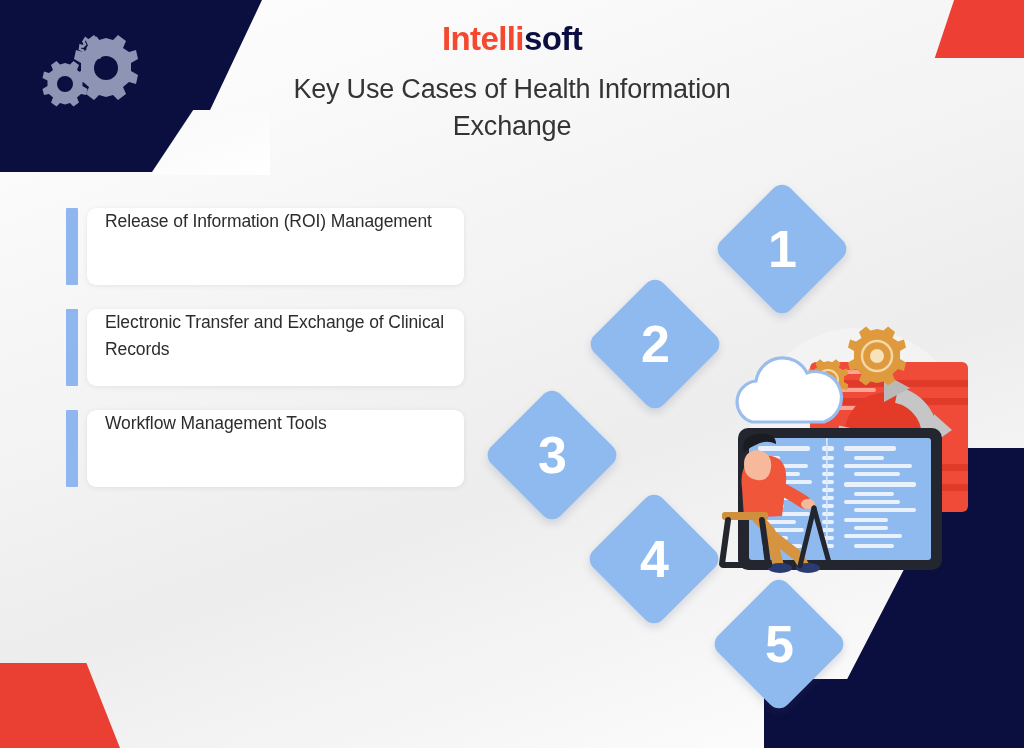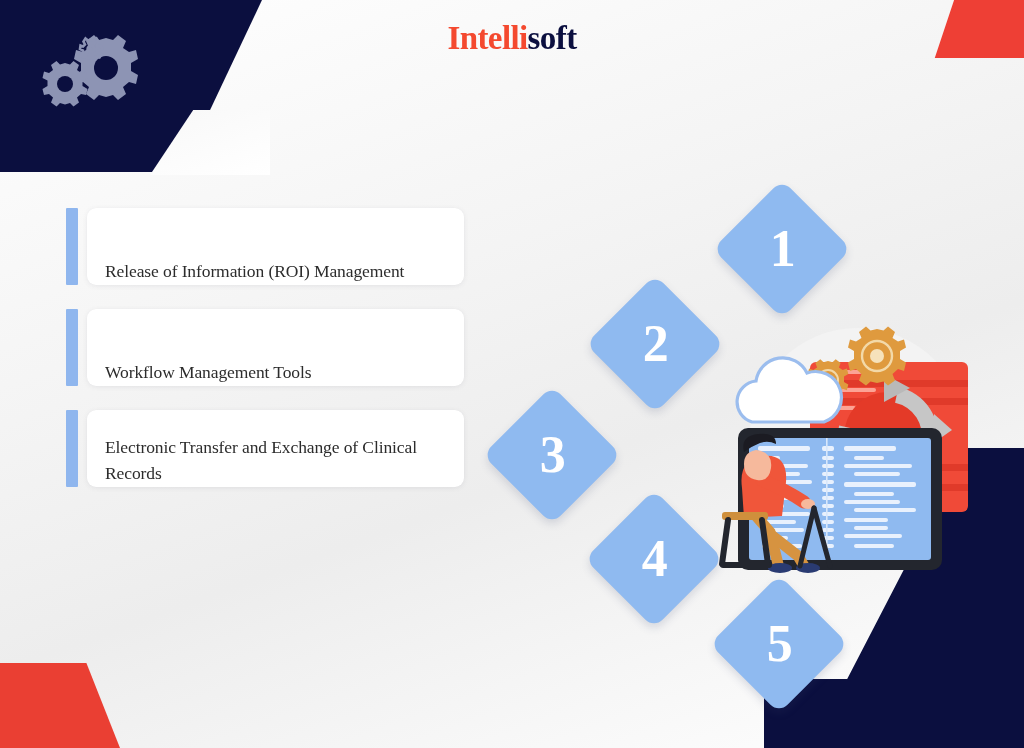--- a/index.html
+++ b/index.html
@@ -11,21 +11,20 @@
     font-family: "Liberation Sans", sans-serif;
     background: #ffffff;
   }
 
   .infographic {
     position: relative;
     width: 1024px;
     height: 748px;
     background: linear-gradient(160deg, #ffffff 0%, #f4f4f4 38%, #ededed 60%, #f7f7f7 82%, #ffffff 100%);
     overflow: hidden;
-    font-family: Liberation Serif, serif;
   }
 
   
   .corner-tl {
     position: absolute;
     left: 0; top: 0;
     width: 262px; height: 172px;
     background: #0b0f3f;
     clip-path: polygon(0 0, 100% 0, 69% 100%, 0 100%);
   }
@@ -115,21 +114,21 @@
     flex: 0 0 12px;
     border-radius: 1px;
   }
   .item-card {
     flex: 1;
     margin-left: 9px;
     background: #ffffff;
     border-radius: 9px;
     box-shadow: 0 1px 5px rgba(90,90,110,0.10), 0 0 1px rgba(0,0,0,0.04);
     display: flex;
-    align-items: flex-end;
+    align-items: flex-start;
     padding: 0 20px 0 18px;
   }
   .item-label {
     font-size: 17.5px;
     color: #2c2c2c;
     line-height: 1.52;
     letter-spacing: -0.1px;
   }
 
   
@@ -207,39 +206,40 @@
       </g>
     </svg>
   </div>
 
   <div class="corner-tr"></div>
   <div class="corner-bl"></div>
   <div class="corner-br"></div>
 
   <div class="header">
     <div class="logo"><span class="logo-intelli">Intelli</span><span class="logo-soft">soft</span></div>
+    <div class="page-title">Key Use Cases of Health Information Exchange</div>
   </div>
 
   <div class="list-panel">
     <div class="list-item">
       <div class="item-bar"></div>
       <div class="item-card">
         <span class="item-label">Release of Information (ROI) Management</span>
       </div>
     </div>
     <div class="list-item">
       <div class="item-bar"></div>
       <div class="item-card">
-        <span class="item-label">Workflow Management Tools</span>
+        <span class="item-label">Electronic Transfer and Exchange of Clinical Records</span>
       </div>
     </div>
     <div class="list-item">
       <div class="item-bar"></div>
       <div class="item-card">
-        <span class="item-label">Electronic Transfer and Exchange of Clinical Records</span>
+        <span class="item-label">Workflow Management Tools</span>
       </div>
     </div>
   </div>
 
   <div class="diamonds">
     <div class="diamond d1">
       <span class="diamond-num">1</span>
     </div>
     <div class="diamond d2">
       <span class="diamond-num">2</span>

